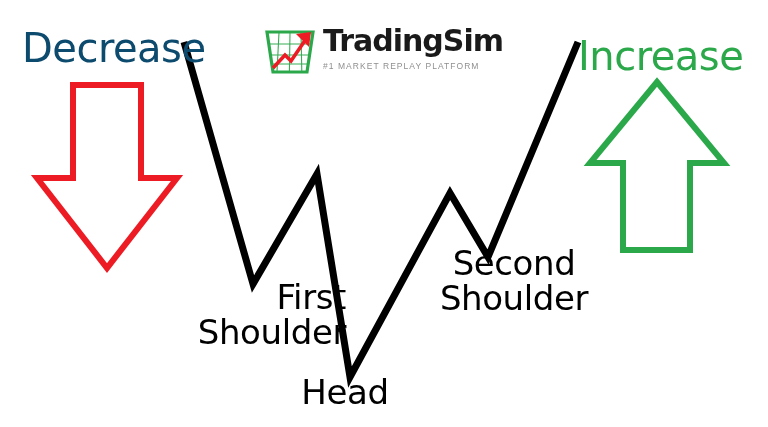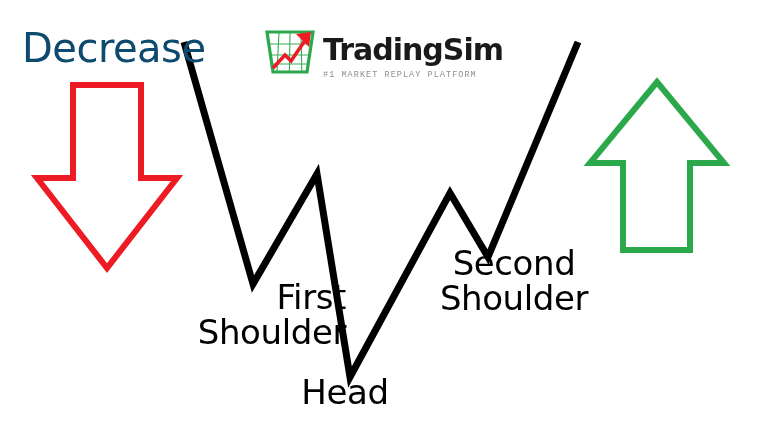--- a/index.html
+++ b/index.html
@@ -84,48 +84,49 @@
     display: flex;
     flex-direction: column;
     align-items: flex-start;
   }
   #brand-name {
     font-size: 30px;
     font-weight: bold;
     color: #1a1a1a;
     letter-spacing: -1px;
     line-height: 1;
-    margin-top: 9px;
+    margin-top: 0;
     font-family: "DejaVu Sans", sans-serif;
   }
   #brand-tagline {
     font-size: 8.5px;
     color: #8f8f8f;
     letter-spacing: 1.05px;
     margin-top: 5px;
-    font-family: Liberation Mono, monospace;
+    font-family: Liberation Sans, sans-serif;
     text-align: right;
   }
 </style>
 </head>
 <body>
 
 <div id="stage">
 
   <svg class="layer" viewBox="0 0 768 427">
 
     <path d="M 73 85 L 141 85 L 141 178 L 177 178 L 107 268 L 37 178 L 73 178 Z" fill="#ffffff" stroke="#ED1C24" stroke-width="6" stroke-linejoin="miter" stroke-linecap="butt"></path>
 
     <path d="M 623 250 L 623 163 L 590 163 L 657 82 L 724 163 L 690 163 L 690 250 Z" fill="#ffffff" stroke="#2BA84A" stroke-width="6" stroke-linejoin="miter" stroke-linecap="butt"></path>
 
     <polyline points="184,42 253,284 317,174 350,377 450,193 488,257 578,42" fill="none" stroke="#000000" stroke-width="7" stroke-linejoin="miter" stroke-linecap="butt"></polyline>
   </svg>
 
   <div id="decrease-label" class="label">Decrease</div>
 
+  <div id="increase-label" class="label">Increase</div>
 
   <div id="first-shoulder-label" class="label pattern-label">First
 Shoulder</div>
 
   <div id="head-label" class="label pattern-label">Head</div>
 
   <div id="second-shoulder-label" class="label pattern-label">Second
 Shoulder</div>
 
   <div id="brand-logo">

